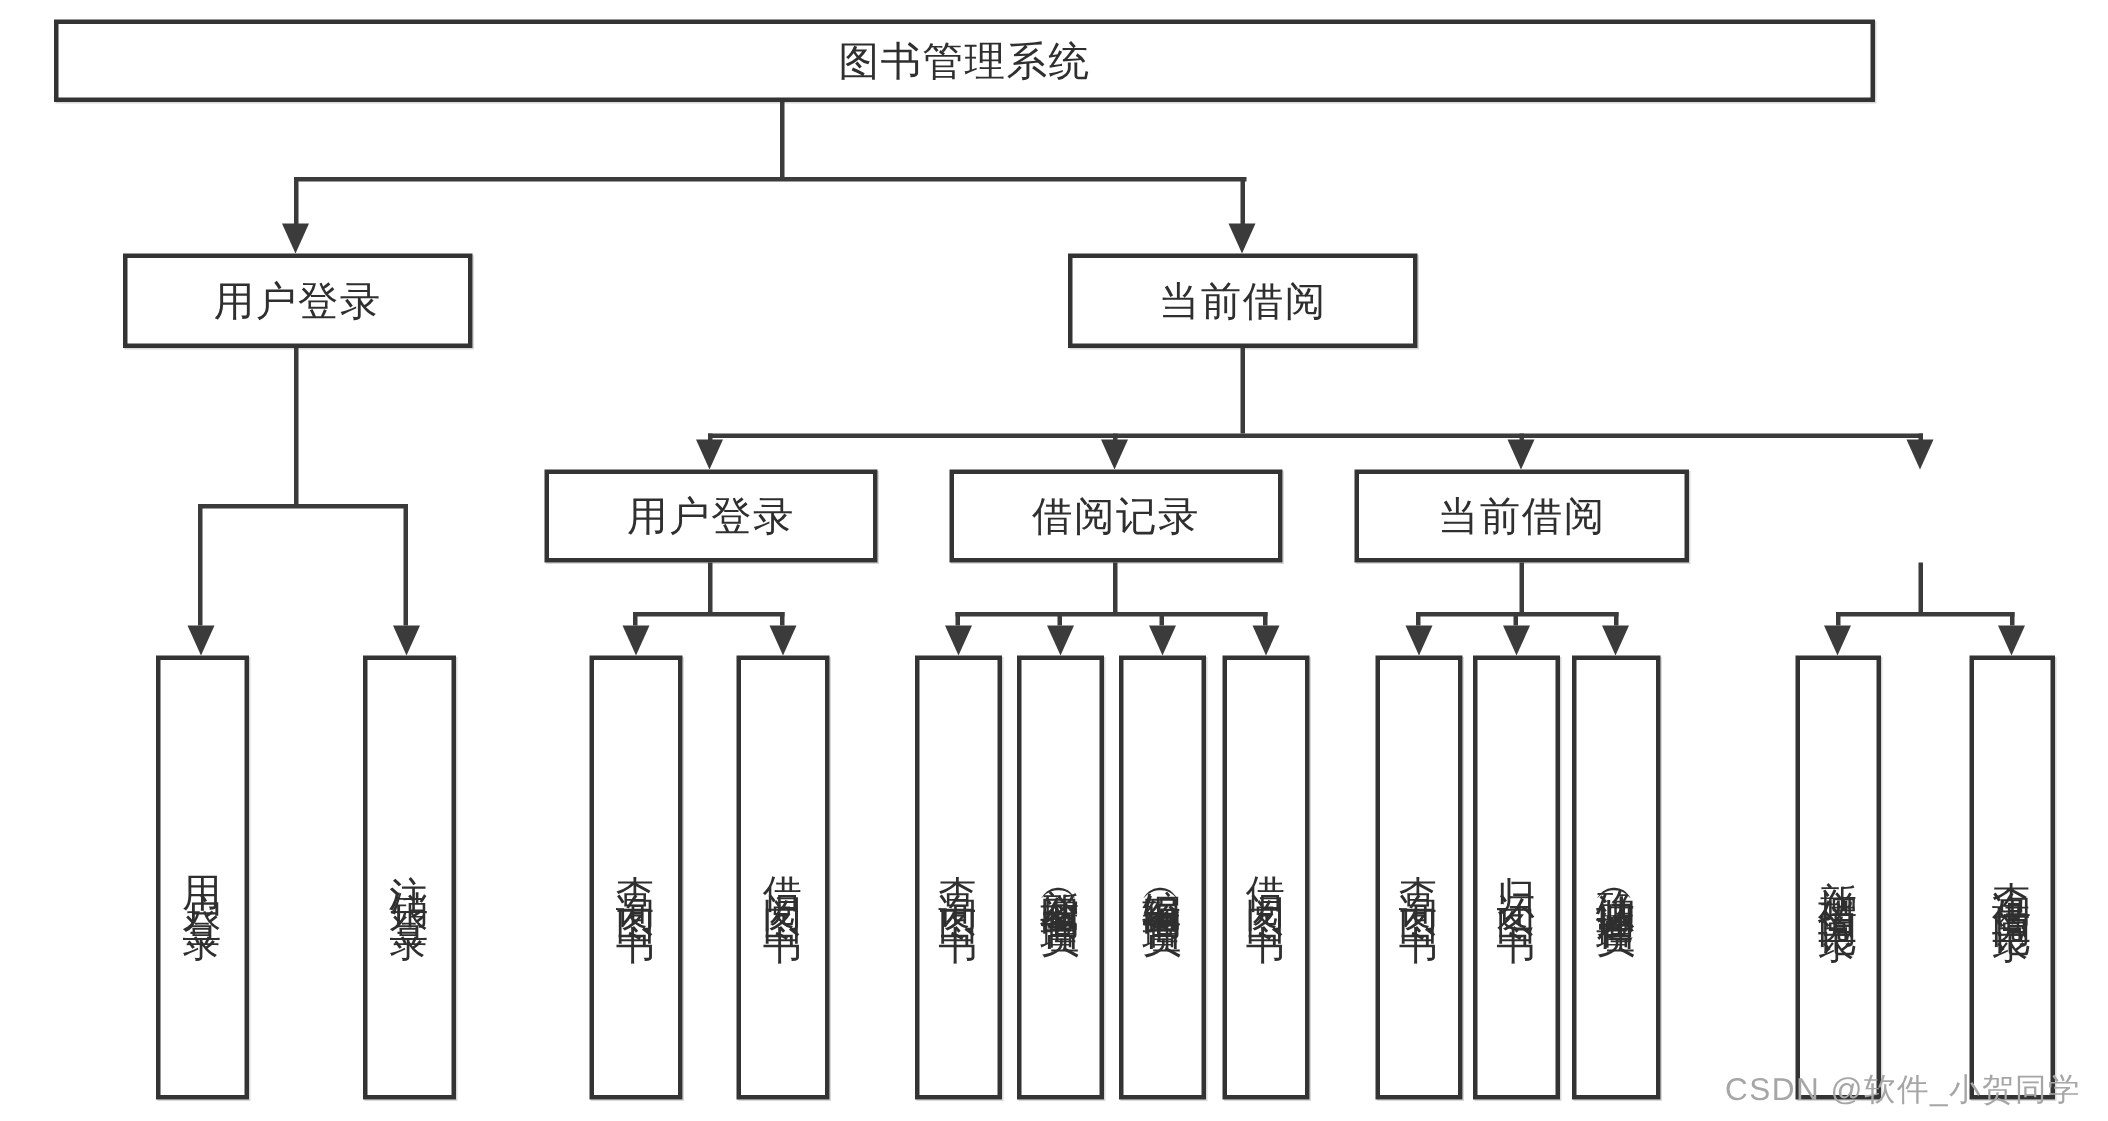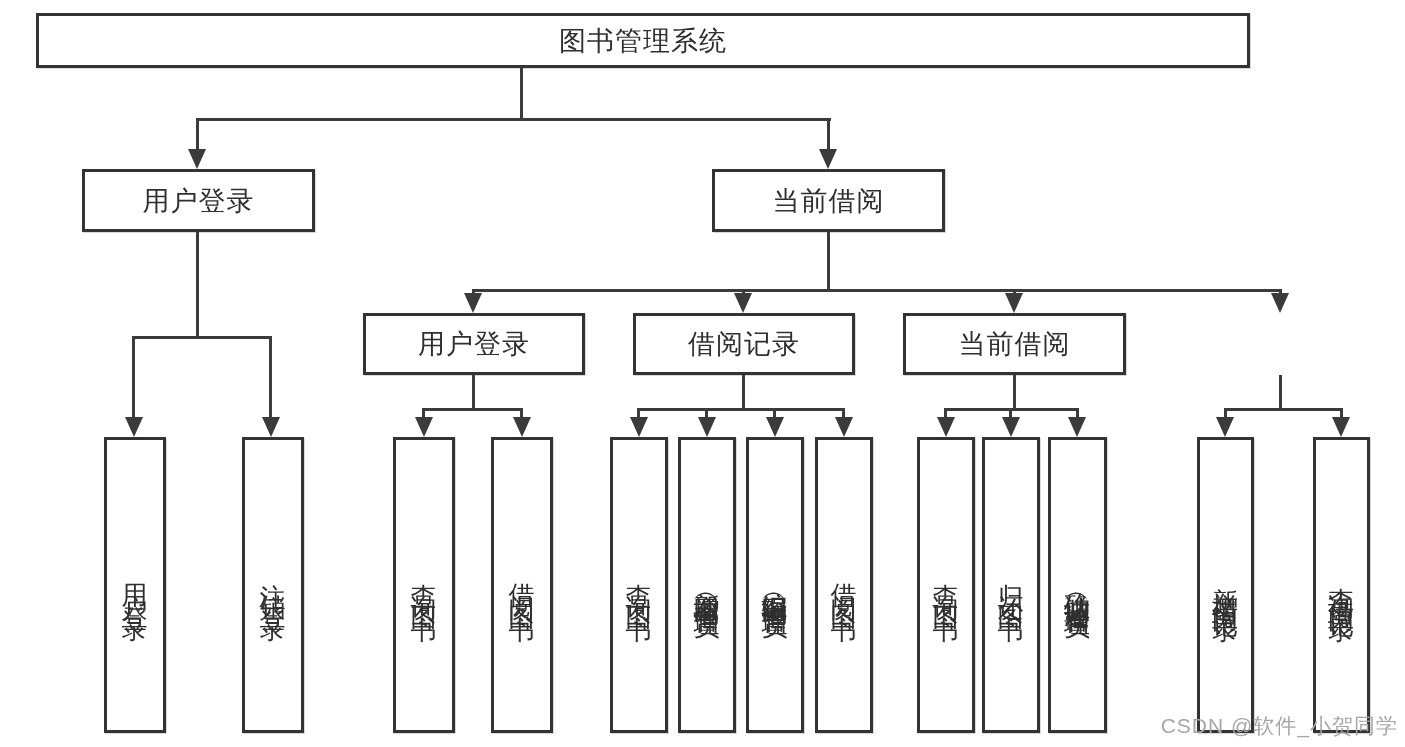--- a/index.html
+++ b/index.html
@@ -53,21 +53,21 @@
   .arrow{
     position:absolute;
     width:0;height:0;
     border-left:9px solid transparent;
     border-right:9px solid transparent;
     border-top:20px solid var(--line);
   }
   .watermark{
     position:absolute;
     left:1150px;top:712px;width:248px;
-    text-align:right;
+    text-align:left;
     font-size:21px;
     color:var(--watermark);
     letter-spacing:1px;
     white-space:nowrap;
   }
 </style>
 </head>
 <body>
 
 <div class="canvas">

